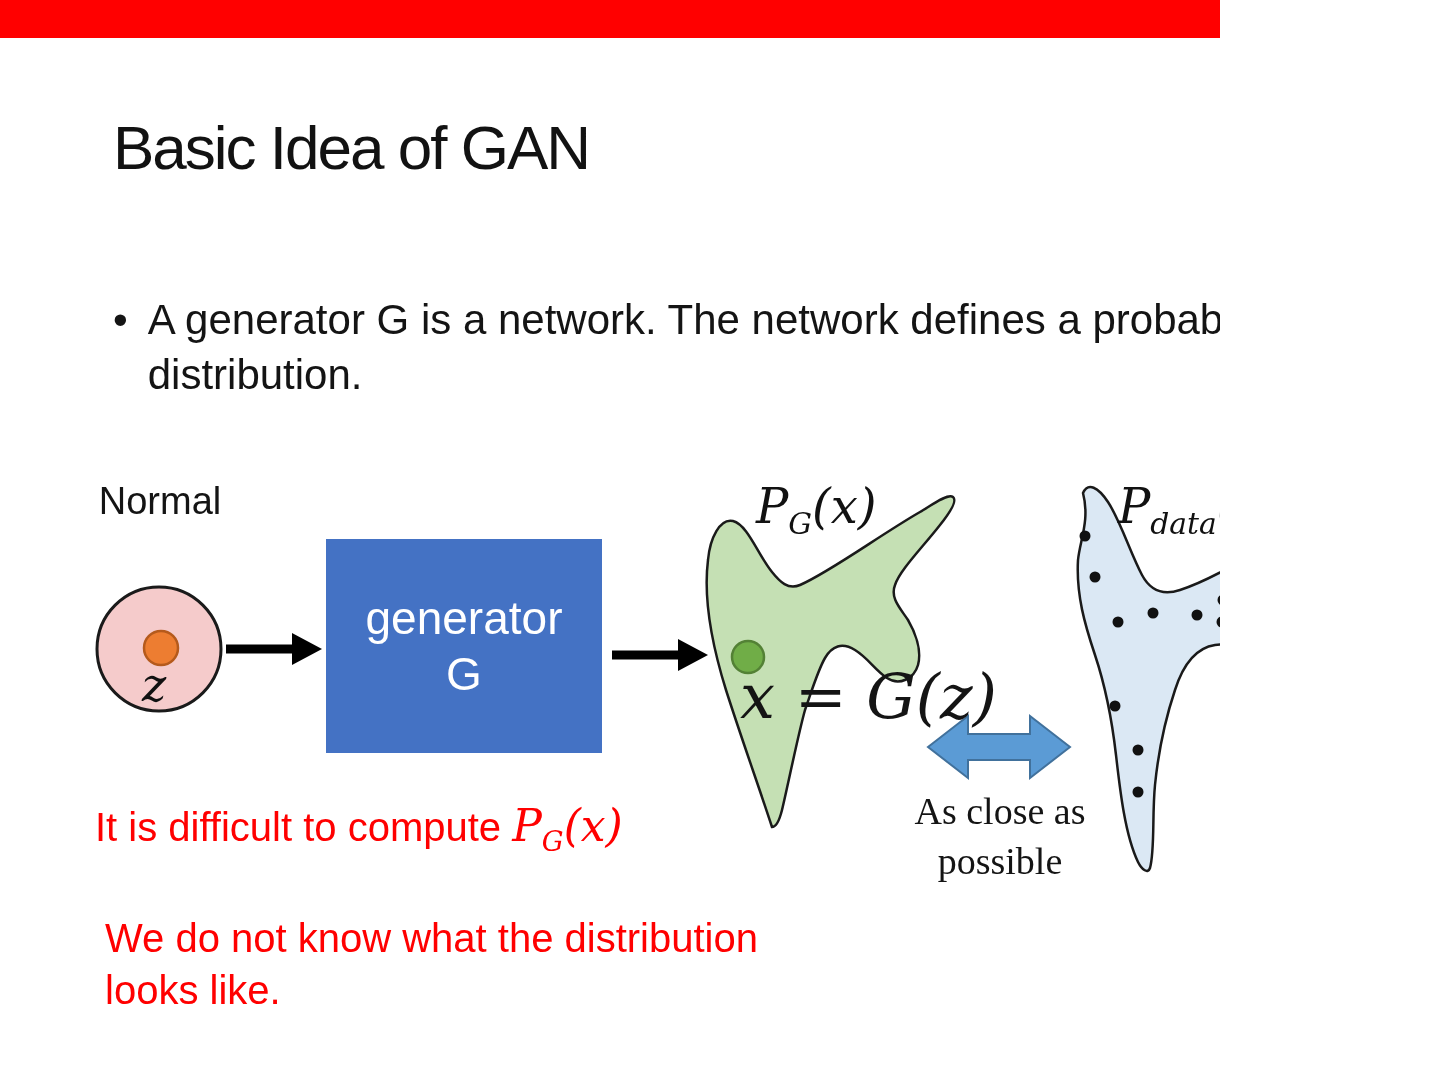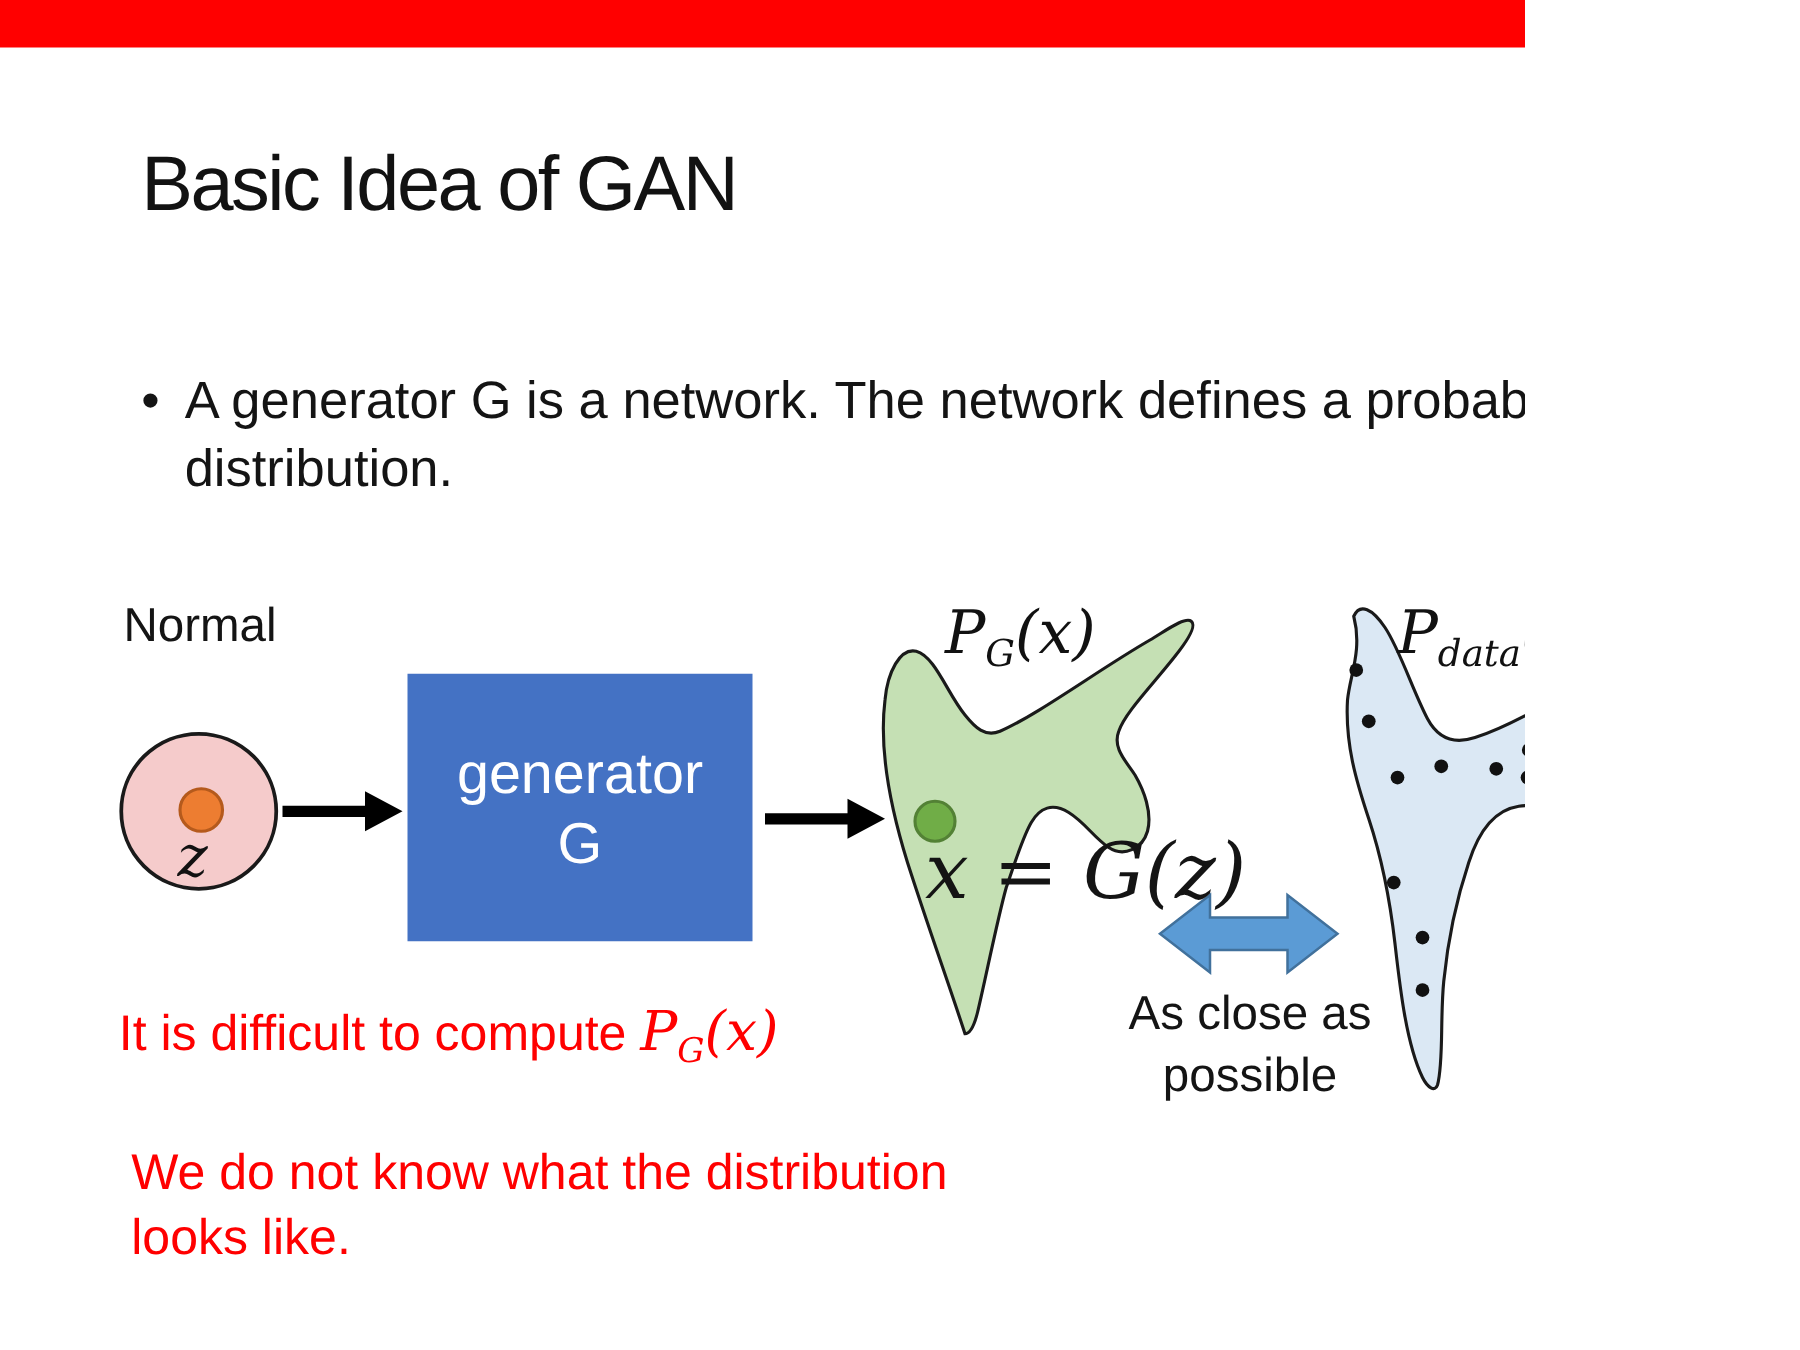--- a/index.html
+++ b/index.html
@@ -16,21 +16,21 @@
   #normal-label{left:20px;top:474px;width:280px;text-align:center;font-size:38px;line-height:1.45;}
   .mathfont{font-family:"DejaVu Serif","Liberation Serif",serif;font-style:italic;}
   #z-label{left:142px;top:658px;font-size:46px;color:#111;}
   #generator-box{left:326px;top:539px;width:276px;height:214px;background:#4472C4;display:flex;align-items:center;justify-content:center;text-align:center;}
   #generator-box .boxtext{color:#ffffff;font-size:46px;line-height:1.22;}
   .formula{font-size:48px;color:#111;white-space:nowrap;margin-top:32px;}
   .formula sub{font-size:0.62em;font-style:italic;line-height:0;}
   #pg-label{left:756px;top:446px;}
   #xgz-label{left:740px;top:660px;font-size:62px;}
   #pdata-label{left:1118px;top:446px;}
-  #as-close{left:870px;top:786px;width:260px;text-align:center;font-size:38px;line-height:1.32;}
+  #as-close{left:870px;top:786px;width:260px;text-align:center;font-size:38px;line-height:1.32;font-family:Liberation Serif, serif;}
   .rednote{color:#FF0000;font-size:40px;line-height:1.3;}
   #red-note-1{left:95px;top:797px;white-space:nowrap;}
   #red-note-1 .formula{font-size:44px;color:#FF0000;}
   #red-note-2{left:105px;top:912px;}
   #source-url{right:48px;top:1016px;font-size:32px;color:#121212;white-space:nowrap;}
   #shapes{left:0;top:0;width:1440px;height:1080px;z-index:0;}
   .txt{z-index:2;}
 </style>
 </head>
 <body>

